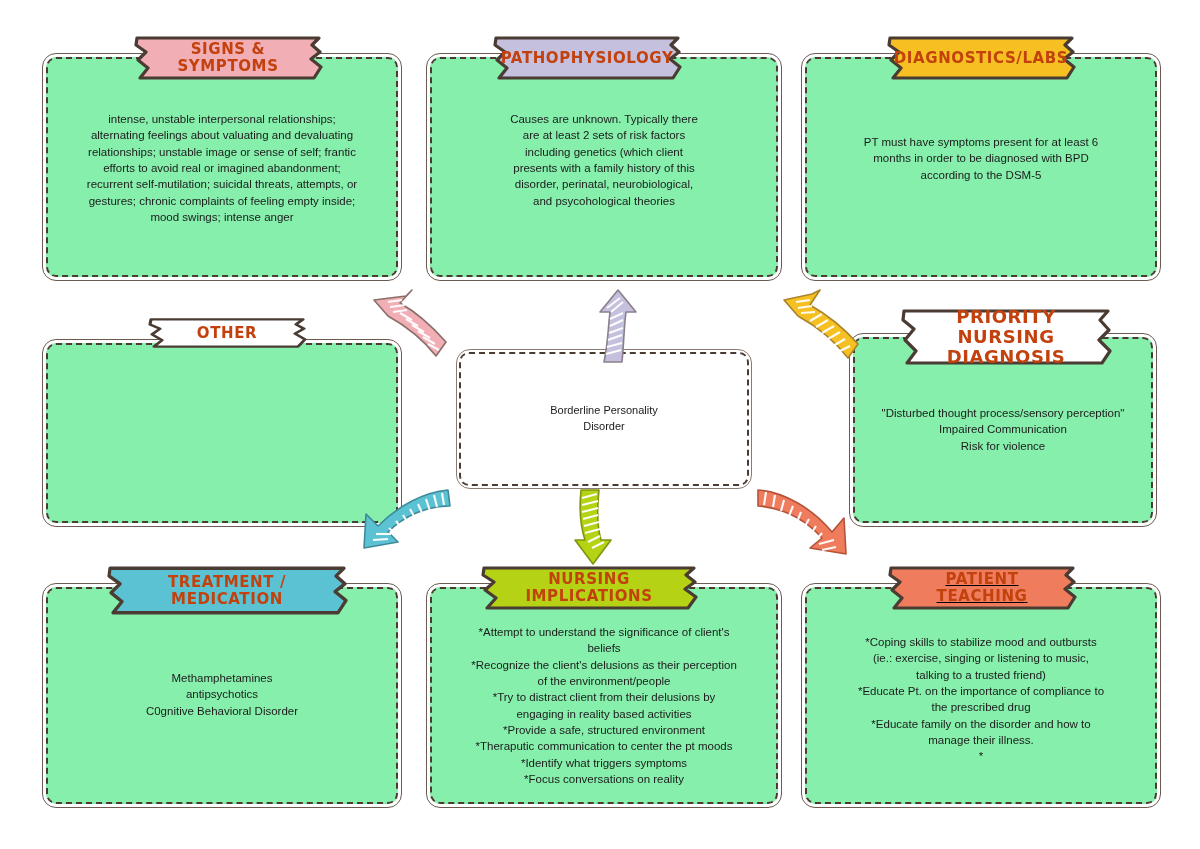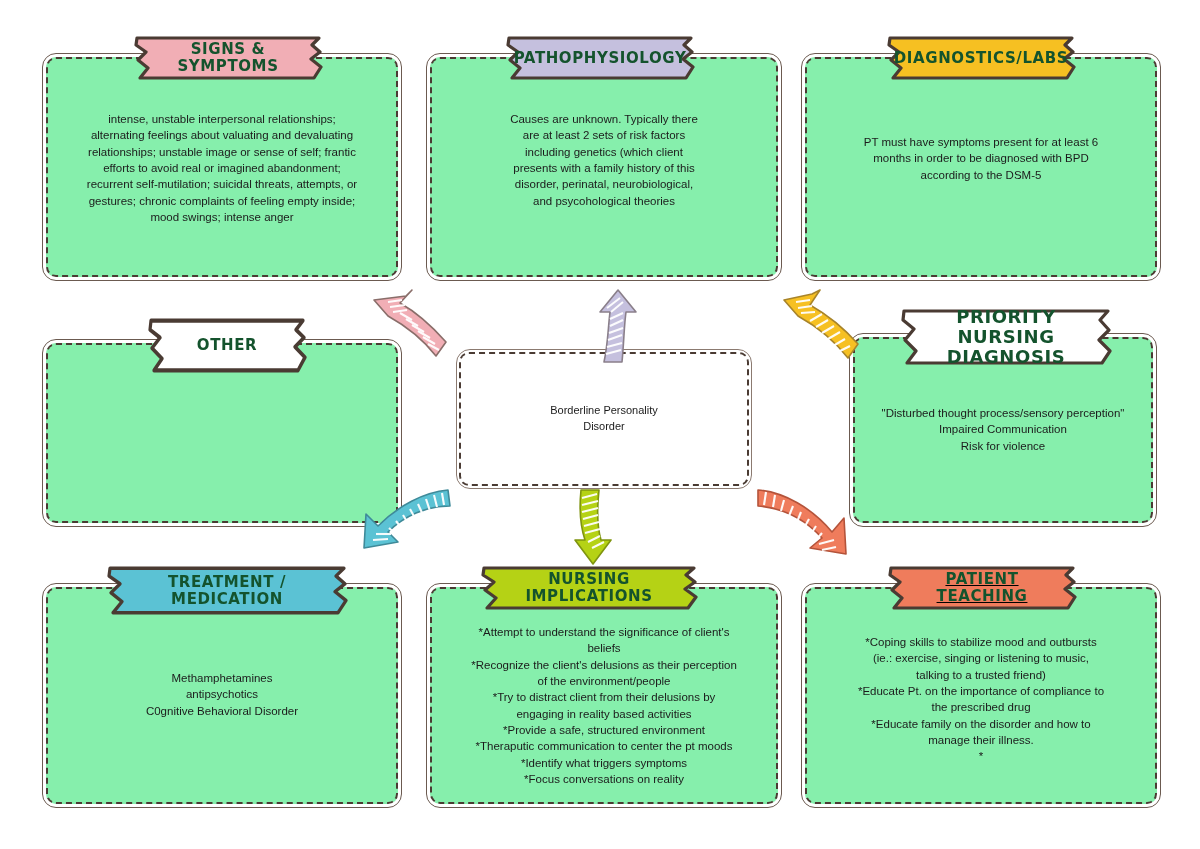--- a/index.html
+++ b/index.html
@@ -38,21 +38,21 @@
     display:flex;
     align-items:center;
     justify-content:center;
     z-index:6;
   }
   .banner .ribbon-svg{position:absolute;left:0;top:0;width:100%;height:100%;}
   .banner .banner-label{
     position:relative;
     z-index:2;
     font-weight:bold;
-    color:#14532d;
+    color:#c2410c;
     letter-spacing:.6px;
     font-size:15px;
     text-align:center;
     line-height:1.12;
     white-space:pre-line;
     padding:0 22px;
     font-family:"DejaVu Sans",sans-serif;
   }
   .banner.two-line .banner-label{font-size:18px;}
 
@@ -102,21 +102,21 @@
   </div>
 
   <div class="box" style="left:430px;top:57px;width:348px;height:220px;">
     <div class="box-body" style="top:52px;">Causes are unknown. Typically there
 are at least 2 sets of risk factors
 including genetics (which client
 presents with a family history of this
 disorder, perinatal, neurobiological,
 and psycohological theories</div>
   </div>
-  <div class="banner" style="left:496px;top:36px;width:208px;height:44px;">
+  <div class="banner" style="left:483px;top:36px;width:208px;height:44px;">
     <svg class="ribbon-svg" viewBox="0 0 208 44" preserveAspectRatio="none">
       <path d="M13,2 L195,2 L188,9 L196,16 L187,23 L197,31 L190,42 L16,42 L24,32 L14,24 L22,16 L12,9 Z" fill="#c5c0de" stroke="#4a3b33" stroke-width="3.2" stroke-linejoin="round"></path>
     </svg>
     <span class="banner-label">PATHOPHYSIOLOGY</span>
   </div>
 
   <div class="box" style="left:805px;top:57px;width:352px;height:220px;">
     <div class="box-body" style="top:75px;">PT must have symptoms present for at least 6
 months in order to be diagnosed with BPD
 according to the DSM-5</div>
@@ -124,21 +124,21 @@
   <div class="banner" style="left:877px;top:36px;width:208px;height:44px;">
     <svg class="ribbon-svg" viewBox="0 0 208 44" preserveAspectRatio="none">
       <path d="M13,2 L195,2 L188,9 L196,16 L187,23 L197,31 L190,42 L16,42 L24,32 L14,24 L22,16 L12,9 Z" fill="#f6c022" stroke="#4a3b33" stroke-width="3.2" stroke-linejoin="round"></path>
     </svg>
     <span class="banner-label">DIAGNOSTICS/LABS</span>
   </div>
 
   <div class="box" style="left:46px;top:343px;width:352px;height:180px;">
     <div class="box-body" style="top:40px;"></div>
   </div>
-  <div class="banner" style="left:138px;top:318px;width:178px;height:55px;">
+  <div class="banner" style="left:138px;top:318px;width:178px;height:30px;">
     <svg class="ribbon-svg" viewBox="0 0 178 42" preserveAspectRatio="none">
       <path d="M13,2 L165,2 L158,9 L166,15 L157,22 L167,30 L160,40 L16,40 L24,31 L14,23 L22,15 L12,9 Z" fill="#ffffff" stroke="#4a3b33" stroke-width="3.2" stroke-linejoin="round"></path>
     </svg>
     <span class="banner-label">OTHER</span>
   </div>
 
   <div class="center-node" style="left:459px;top:352px;width:290px;height:134px;">
     <div class="center-label">Borderline Personality
 Disorder</div>
   </div>

